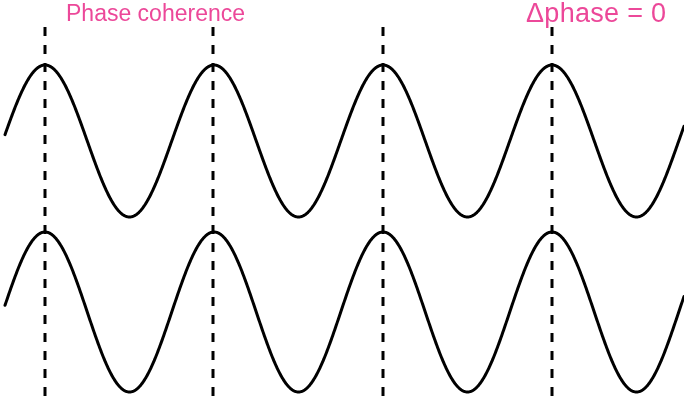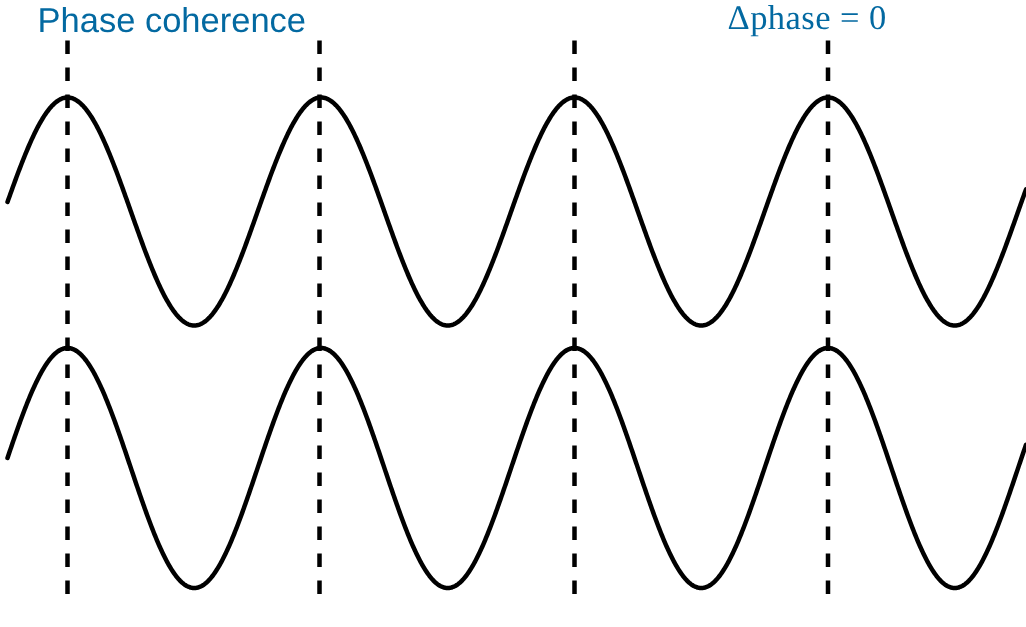--- a/index.html
+++ b/index.html
@@ -19,35 +19,36 @@
     position: absolute;
     left: 0;
     top: 0;
     width: 684px;
     height: 418px;
     display: block;
   }
   .fig-label {
     position: absolute;
     white-space: nowrap;
-    color: #0369a1;
+    color: #ec4899;
     line-height: 1;
+    margin-left: 41px;
   }
   #title-label {
     left: 25px;
     top: 2px;
     font-family: "Liberation Sans", sans-serif;
     font-size: 23px;
     letter-spacing: 0px;
   }
   #delta-phase-label {
     left: 485px;
     top: 0px;
-    font-family: Liberation Serif, serif;
-    font-size: 23px;
+    font-family: Liberation Sans, sans-serif;
+    font-size: 27px;
     letter-spacing: 0.3px;
   }
 </style>
 </head>
 <body>
 
 <div id="figure">
 
   <svg id="plot-svg" viewBox="0 0 684 418" preserveAspectRatio="none" xmlns="http://www.w3.org/2000/svg">
     <g id="dashed-lines">

